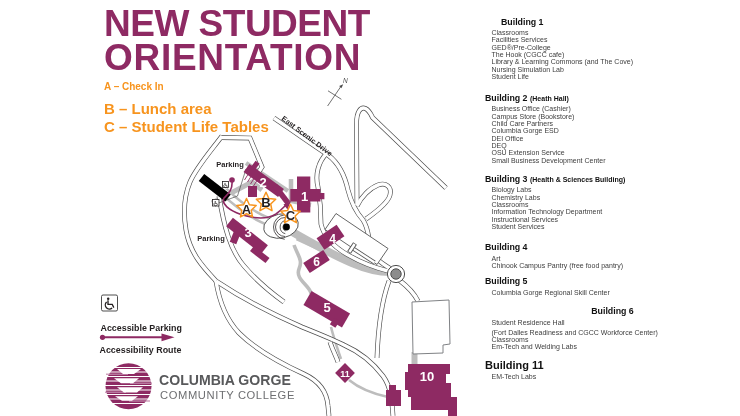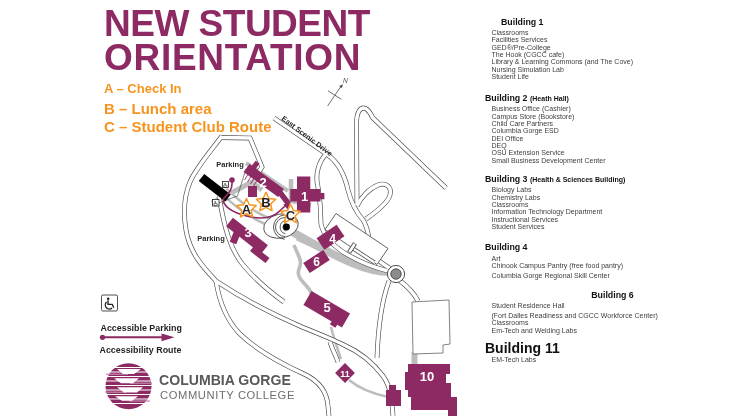--- a/index.html
+++ b/index.html
@@ -7,25 +7,25 @@
   .page{position:relative;width:728px;height:416px;background:#fff;}
   .abs{position:absolute;}
 </style>
 </head>
 <body>
 <div class="page">
 
 <div class="abs" style="left:104px;top:7px;color:#8e2a63;font-weight:bold;font-size:37px;line-height:33.5px;letter-spacing:-0.5px;">NEW STUDENT</div>
 <div class="abs" style="left:104px;top:40.5px;color:#8e2a63;font-weight:bold;font-size:37px;line-height:33.5px;letter-spacing:0.7px;">ORIENTATION</div>
 
-<div class="abs" style="left:104px;top:81px;color:#f7941e;font-weight:bold;font-size:13px;">A – Check In</div>
+<div class="abs" style="left:104px;top:81px;color:#f7941e;font-weight:bold;font-size:10px;">A – Check In</div>
 
 <div class="abs" style="left:104px;top:99.5px;color:#f7941e;font-weight:bold;font-size:15px;">B – Lunch area</div>
 
-<div class="abs" style="left:104px;top:118px;color:#f7941e;font-weight:bold;font-size:15px;">C – Student Club Route</div>
+<div class="abs" style="left:104px;top:118px;color:#f7941e;font-weight:bold;font-size:15px;">C – Student Life Tables</div>
 
 <svg class="abs" style="left:0;top:0;" width="740" height="416" viewBox="0 0 740 416">
 
   <g stroke="#4d4d4d" stroke-width="0.8" fill="none">
     <path d="M327.6,106 L340.5,87"></path>
     <path d="M328,90.8 L341.4,99.3"></path>
     <path d="M339.2,86.0 l4,-1.8 -1.8,4 z" fill="#4d4d4d" stroke="none"></path>
   </g>
 
   <text x="343" y="83" font-size="6.5" fill="#4d4d4d" font-style="italic" font-family="Liberation Sans">N</text>
@@ -278,24 +278,25 @@
 
   <div style="margin-top:13.2px;font-size:8.8px;font-weight:bold;color:#111;line-height:9px;">Building 2 <span style="font-size:7px;">(Heath Hall)</span></div>
   <div style="margin-left:6.5px;margin-top:2.6px;">Business Office (Cashier)<br>Campus Store (Bookstore)<br>Child Care Partners<br>Columbia Gorge ESD<br>DEI Office<br>DEQ<br>OSU Extension Service<br>Small Business Development Center</div>
 
   <div style="margin-top:10.8px;font-size:8.8px;font-weight:bold;color:#111;line-height:9px;">Building 3 <span style="font-size:7px;">(Health &amp; Sciences Building)</span></div>
   <div style="margin-left:6.5px;margin-top:2.6px;">Biology Labs<br>Chemistry Labs<br>Classrooms<br>Information Technology Department<br>Instructional Services<br>Student Services</div>
 
   <div style="margin-top:12.8px;font-size:8.8px;font-weight:bold;color:#111;line-height:9px;">Building 4</div>
   <div style="margin-left:6.5px;margin-top:2.6px;">Art<br>Chinook Campus Pantry (free food pantry)</div>
 
+  <div style="margin-top:7.7px;font-size:8.8px;font-weight:bold;color:#111;line-height:9px;">Building 5</div>
   <div style="margin-left:6.5px;margin-top:2.6px;">Columbia Gorge Regional Skill Center</div>
 
   <div style="margin-top:11px;font-size:8.8px;font-weight:bold;color:#111;line-height:9px;text-align:center;">Building 6</div>
   <div style="margin-left:6.5px;margin-top:2.6px;">Student Residence Hall</div>
 
   <div style="margin-left:6.5px;margin-top:2.6px;">(Fort Dalles Readiness and CGCC Workforce Center)<br>Classrooms<br>Em-Tech and Welding Labs</div>
 
-  <div style="margin-top:10.3px;font-size:14px;font-weight:bold;color:#111;line-height:9px;">Building 11</div>
+  <div style="margin-top:10.3px;font-size:11px;font-weight:bold;color:#111;line-height:9px;">Building 11</div>
   <div style="margin-left:6.5px;margin-top:2.6px;">EM-Tech Labs</div>
 </div>
 
 </div>
 
 </body></html>

